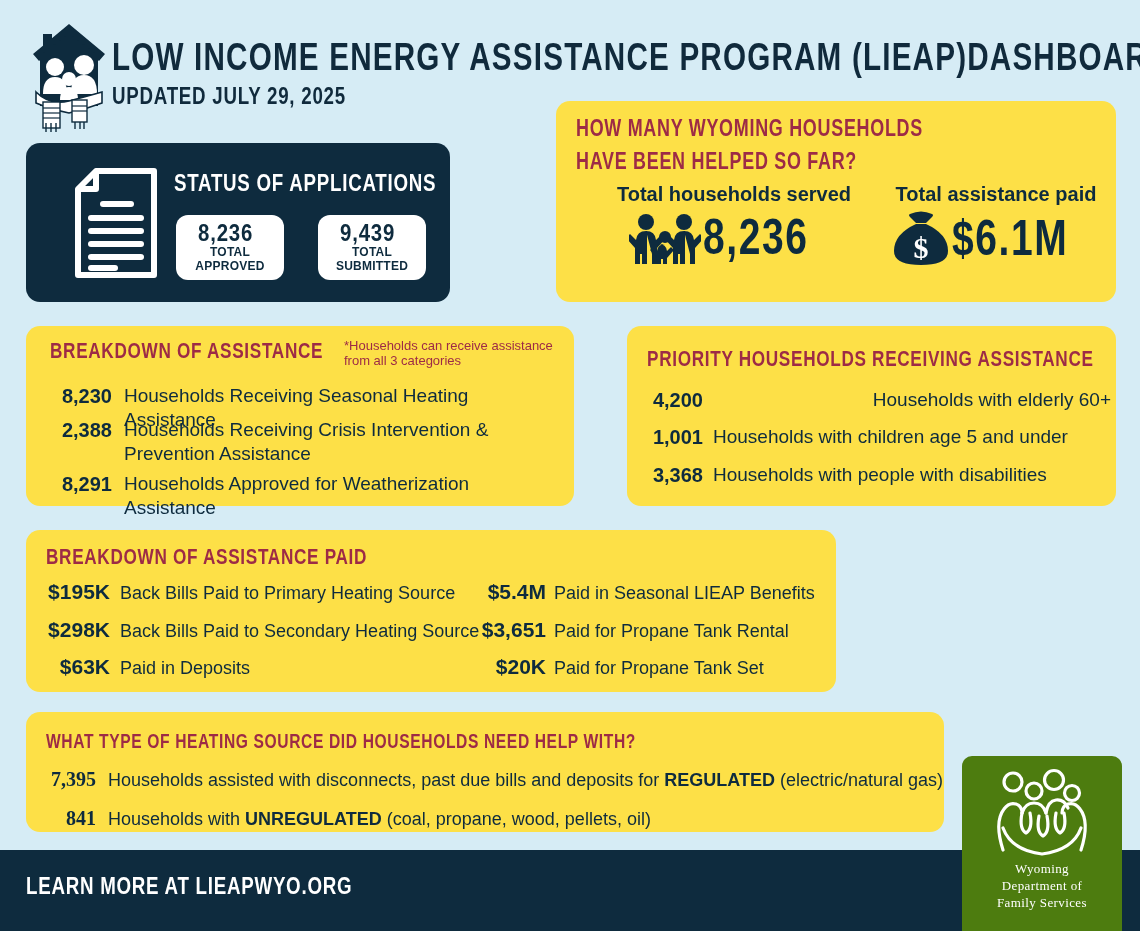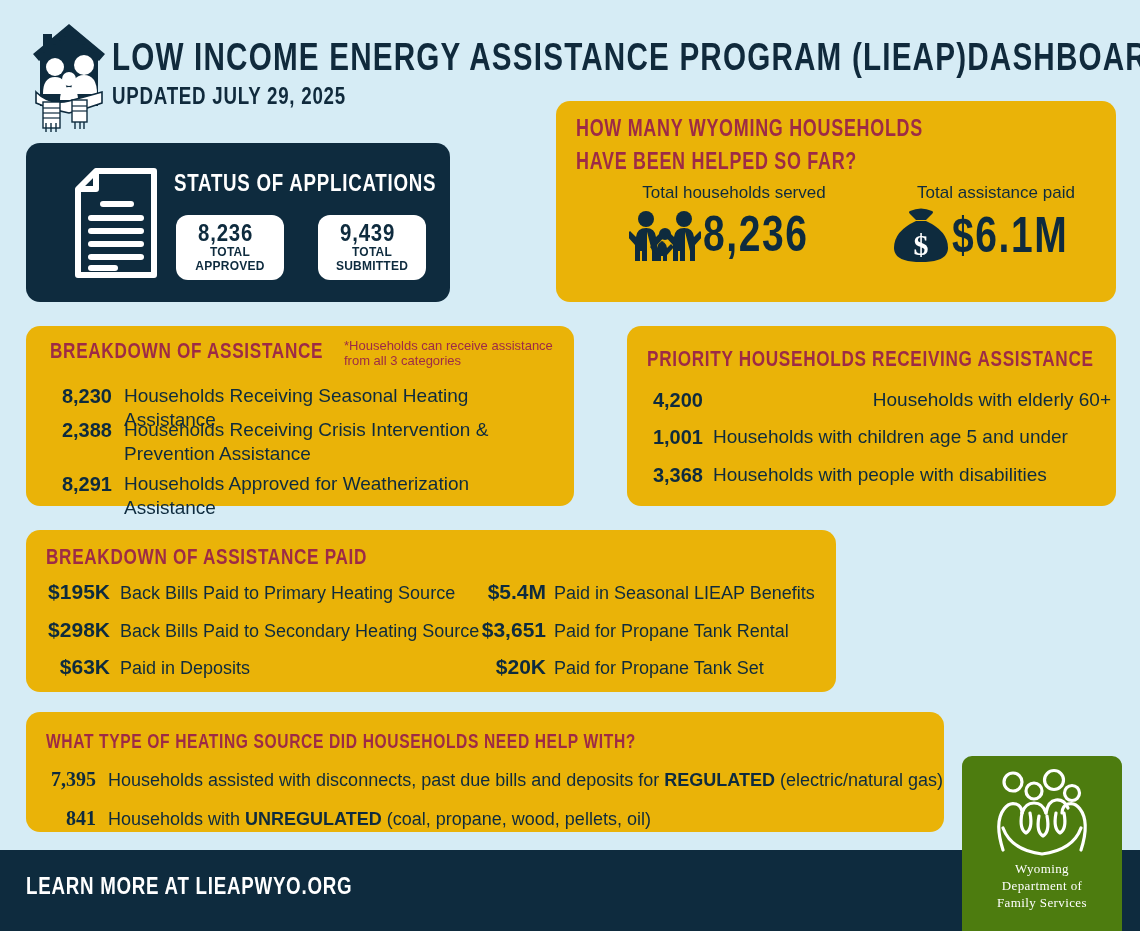--- a/index.html
+++ b/index.html
@@ -53,21 +53,21 @@
     font-size: 24px;
     line-height: 28px;
     color: #102a3c;
     text-transform: uppercase;
     margin-top: 4px;
   }
 
   
   .card {
     position: absolute;
-    background: #eab308;
+    background: #fde047;
     border-radius: 14px;
   }
   .card.dark {
     background: #0e2b3e;
   }
 
   
   #status-card {
     left: 26px; top: 143px;
     width: 424px; height: 159px; padding-left: 23px;
@@ -124,22 +124,22 @@
   }
   #helped-q1 { top: 14px; }
   #helped-q2 { top: 47px; }
 
   .metric { position: absolute; }
   #metric-households { left: 38px; top: 82px; width: 280px; }
   #metric-paid { left: 320px; top: 82px; width: 240px; }
 
   .metric-label {
     font-family: "Liberation Sans Narrow", "Liberation Sans", sans-serif;
-    font-weight: 400;
-    font-size: 17px;
+    font-weight: 700;
+    font-size: 20px;
     color: #0e2b3e;
     text-align: center;
     white-space: nowrap;
     display: block;
   }
   .metric-row {
     display: flex;
     align-items: center;
     justify-content: center;
     margin-top: 4px;

